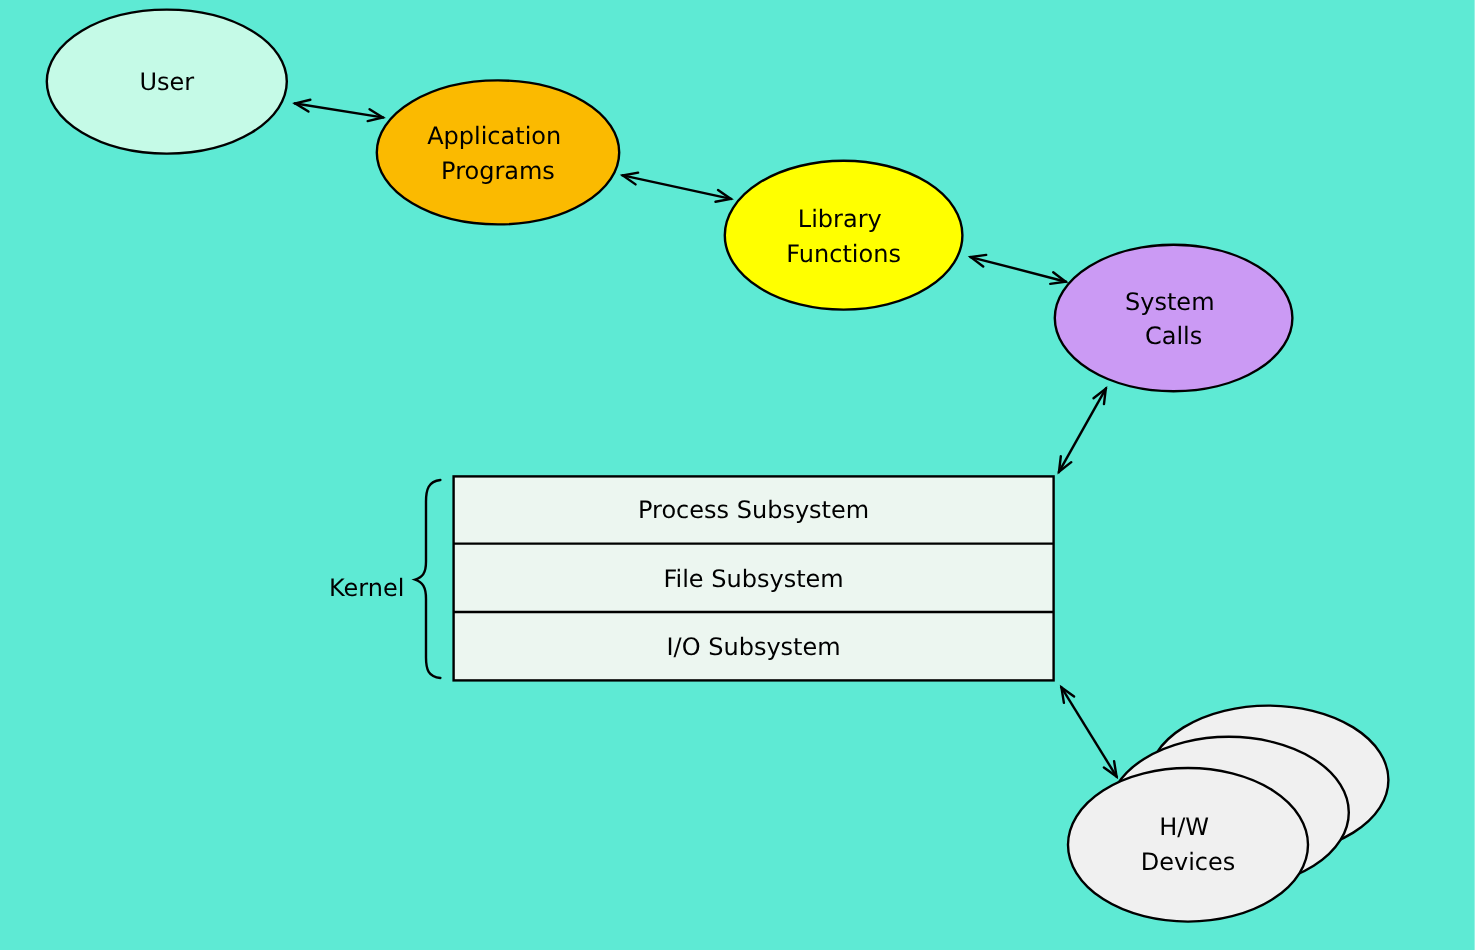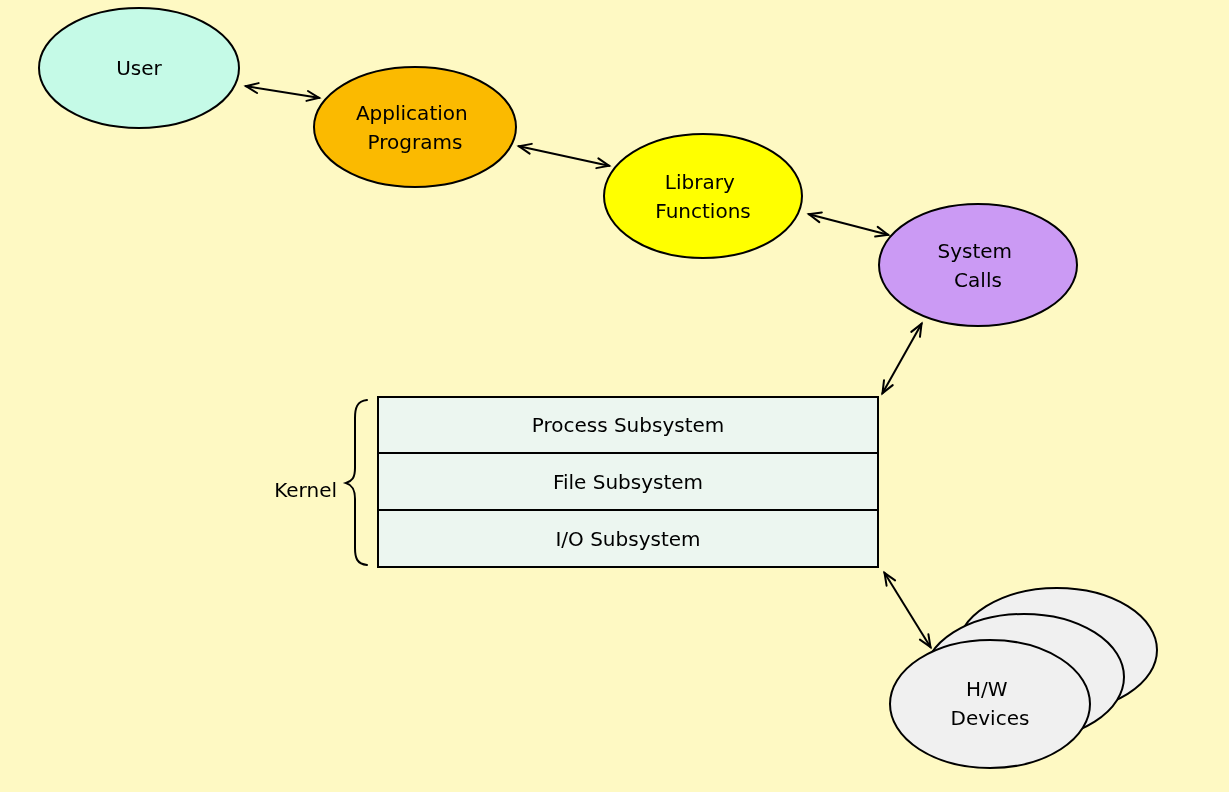--- a/index.html
+++ b/index.html
@@ -4,21 +4,21 @@
 <style>
   html, body {
     margin: 0;
     padding: 0;
     background: #ffffff;
   }
   .canvas {
     position: relative;
     width: 1229px;
     height: 792px;
-    background: #fef9c3;
+    background: #5eead4;
     font-family: "DejaVu Sans", "Liberation Sans", sans-serif;
     overflow: hidden;
   }
   svg {
     display: block;
   }
   .node-label,
   .row-label,
   .kernel-label {
     font-family: "DejaVu Sans", "Liberation Sans", sans-serif;

